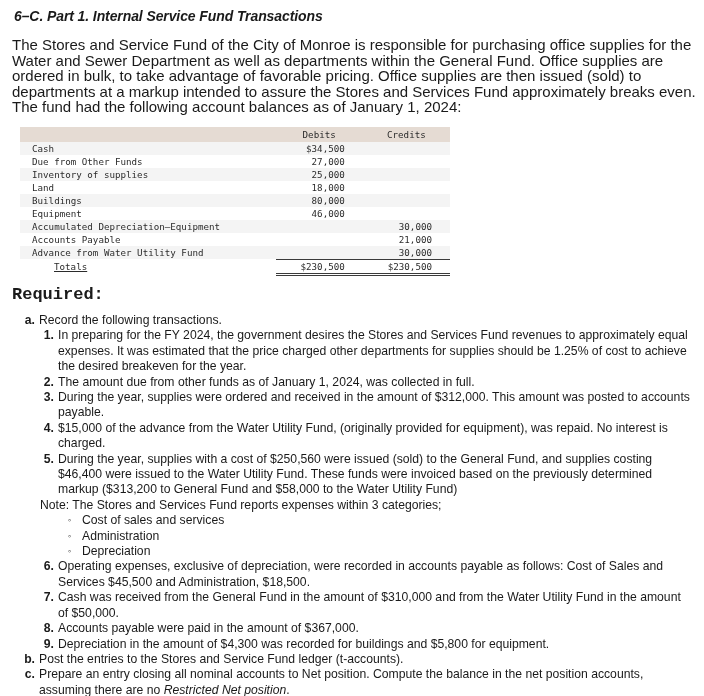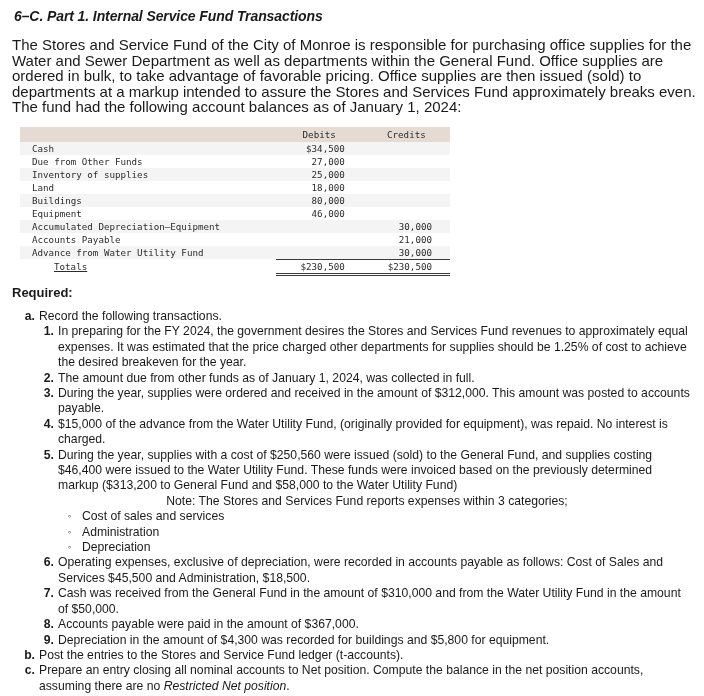--- a/index.html
+++ b/index.html
@@ -64,22 +64,23 @@
   table.tb tbody tr:nth-child(even) { background: #ffffff; }
   tr.totals td.amt {
     border-top: 1px solid #3a3a3a;
     border-bottom: 3px double #3a3a3a;
   }
   tr.totals td.acct { padding-left: 34px; text-decoration: underline; }
   tr.totals { background: #ffffff !important; }
   
   .required-hd {
     font-weight: bold;
-    font-size: 13px;
+    font-size: 17px;
     margin: 9px 0 0 2px;
+    font-family: Liberation Mono, monospace;
   }
   .lvl-a {
     margin: 9px 0 0 10px;
     font-size: 12.2px;
     line-height: 15.4px;
   }
   .lvl-a > .row {
     display: flex;
     align-items: flex-start;
     margin-bottom: 0px;
@@ -110,21 +111,20 @@
     padding-right: 4px;
   }
   .num-list > .row > .bd {
     flex: 1 1 auto;
     padding-right: 4px;
   }
   .note-line {
     margin-left: 20px;
     font-size: 12.2px;
     line-height: 15.4px;
-    text-align: center;
   }
   .sub-bullets {
     margin: 0 0 0 48px;
     font-size: 12.2px;
     line-height: 15.4px;
   }
   .sub-bullets > .row {
     display: flex;
     align-items: flex-start;
   }

